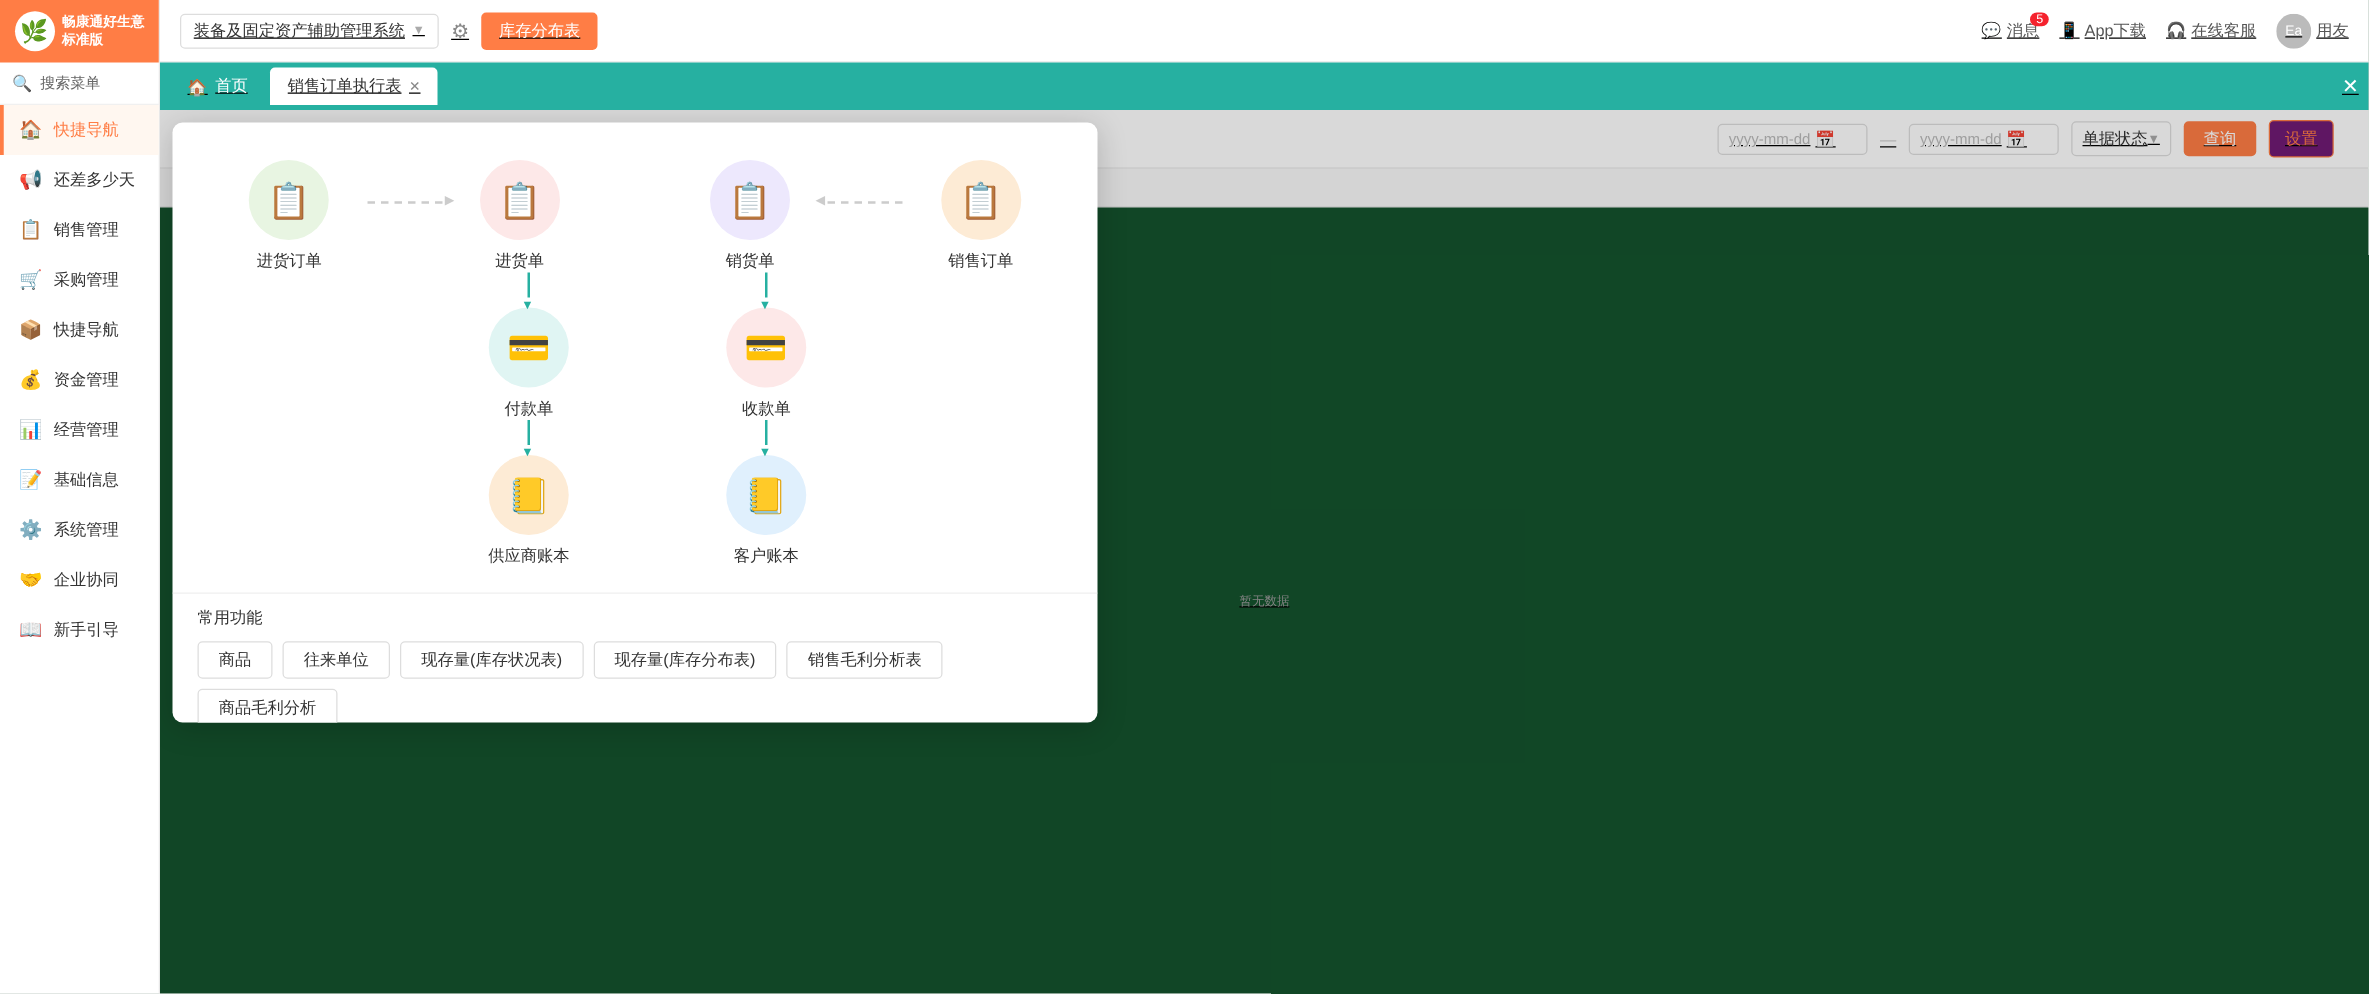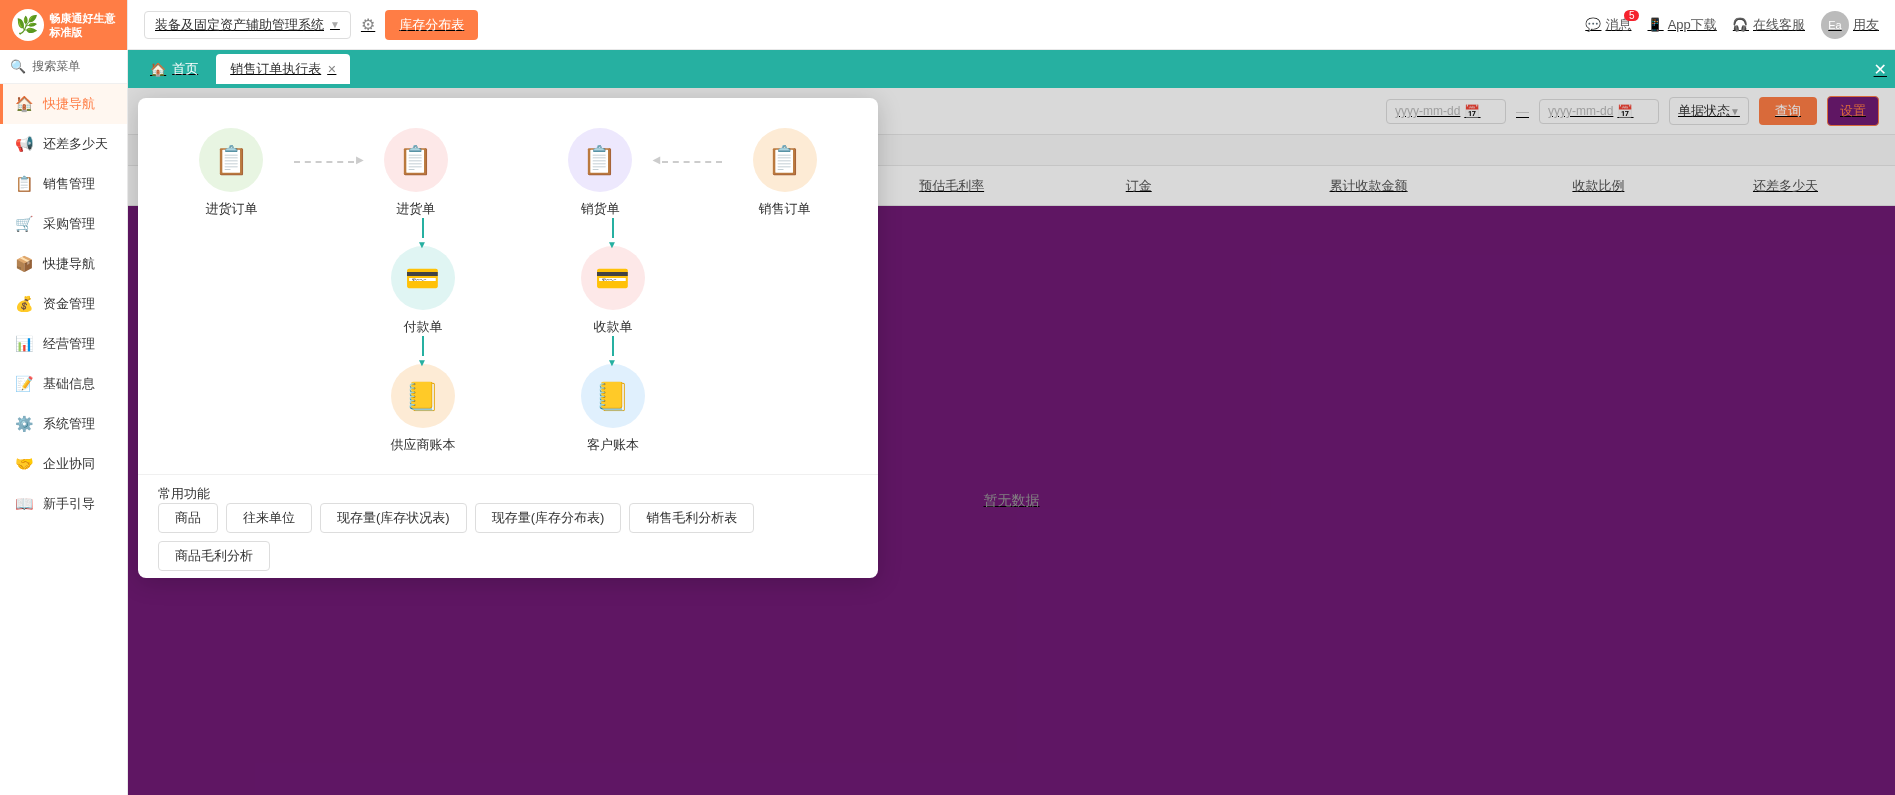--- a/index.html
+++ b/index.html
@@ -198,21 +198,21 @@
       display: flex;
       flex-direction: column;
       overflow: hidden;
       position: relative;
       background: #f0f0f0;
     }
 
     
     .toolbar-row {
       background: #fff;
-      padding: 8px 16px;
+      padding: 8px 28px;
       display: flex;
       align-items: center;
       gap: 10px;
       border-bottom: 1px solid #e8e8e8;
     }
     .toolbar-btn {
       display: flex;
       align-items: center;
       gap: 4px;
       color: #555;
@@ -297,22 +297,22 @@
     .th.wide { flex: 1.5; }
     .th.narrow { flex: 0.8; }
 
     
     .no-data {
       flex: 1;
       display: flex;
       align-items: center;
       justify-content: center;
       color: #999;
-      font-size: 14px;
-      background: #701a75;
+      font-size: 10px;
+      background: #14532d;
     }
 
     
     .overlay {
       position: absolute;
       top: 0; left: 0; right: 0; bottom: 0;
       background: rgba(0,0,0,0.15);
       z-index: 10;
       display: flex;
       align-items: flex-start;
@@ -392,21 +392,21 @@
     }
 
     
     .common-funcs {
       padding: 10px 20px 10px 20px;
       border-top: 1px solid #f0f0f0;
     }
     .common-funcs-title {
       font-size: 13px;
       color: #333;
-      margin-bottom: 0;
+      margin-bottom: 10px;
     }
     .func-btns {
       display: flex;
       flex-wrap: wrap;
       gap: 8px;
       margin-bottom: 8px;
     }
     .func-btn {
       border: 1px solid #ddd;
       border-radius: 4px;
@@ -558,31 +558,20 @@
       </div>
       <button class="toolbar-search-btn">查询</button>
       <button class="toolbar-setting-btn">设置</button>
     </div>
 
     <div class="filter-row">
       <span>🔽</span>
       <span>多条件</span>
     </div>
 
-    <div class="table-header">
-      <div class="th narrow">品</div>
-      <div class="th">商品</div>
-      <div class="th">金额</div>
-      <div class="th">预估毛利</div>
-      <div class="th">预估毛利率</div>
-      <div class="th">订金</div>
-      <div class="th wide">累计收款金额</div>
-      <div class="th">收款比例</div>
-      <div class="th">还差多少天</div>
-    </div>
 
     <div class="no-data">
       <span>暂无数据</span>
     </div>
 
     <div class="overlay">
       <div class="modal">
 
         <div class="workflow">
 

